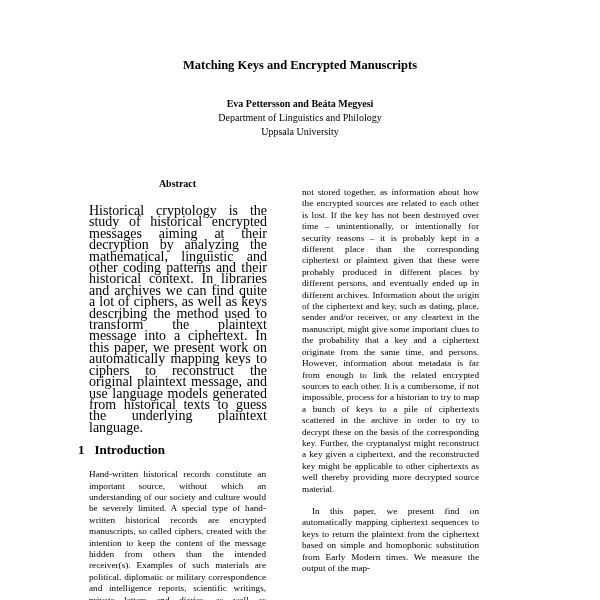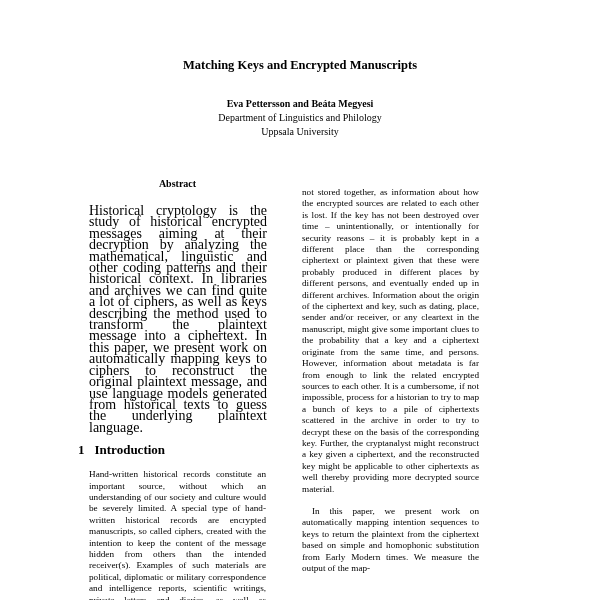--- a/index.html
+++ b/index.html
@@ -111,18 +111,18 @@
       <div class="abstract-heading">Abstract</div>
       <p class="abstract-text">Historical cryptology is the study of historical encrypted messages aiming at their decryption by analyzing the mathematical, linguistic and other coding patterns and their historical context. In libraries and archives we can find quite a lot of ciphers, as well as keys describing the method used to transform the plaintext message into a ciphertext. In this paper, we present work on automatically mapping keys to ciphers to reconstruct the original plaintext message, and use language models generated from historical texts to guess the underlying plaintext language.</p>
       <div class="section-heading">
         <span class="sec-num">1</span><span>Introduction</span>
       </div>
       <p class="body-text">Hand-written historical records constitute an important source, without which an understanding of our society and culture would be severely limited. A special type of hand-written historical records are encrypted manuscripts, so called ciphers, created with the intention to keep the content of the message hidden from others than the intended receiver(s). Examples of such materials are political, diplomatic or military correspondence and intelligence reports, scientific writings, private letters and diaries, as well as manuscripts related to secret societies.</p>
     </div>
 
     <div class="col">
       <p class="body-text">not stored together, as information about how the encrypted sources are related to each other is lost. If the key has not been destroyed over time – unintentionally, or intentionally for security reasons – it is probably kept in a different place than the corresponding ciphertext or plaintext given that these were probably produced in different places by different persons, and eventually ended up in different archives. Information about the origin of the ciphertext and key, such as dating, place, sender and/or receiver, or any cleartext in the manuscript, might give some important clues to the probability that a key and a ciphertext originate from the same time, and persons. However, information about metadata is far from enough to link the related encrypted sources to each other. It is a cumbersome, if not impossible, process for a historian to try to map a bunch of keys to a pile of ciphertexts scattered in the archive in order to try to decrypt these on the basis of the corresponding key. Further, the cryptanalyst might reconstruct a key given a ciphertext, and the reconstructed key might be applicable to other ciphertexts as well thereby providing more decrypted source material.</p>
-      <p class="body-text indent">In this paper, we present work on automatically mapping intention sequences to keys to return the plaintext from the ciphertext based on simple and homophonic substitution from Early Modern times. We measure the output of the map-</p>
+      <p class="body-text indent">In this paper, we present find on automatically mapping ciphertext sequences to keys to return the plaintext from the ciphertext based on simple and homophonic substitution from Early Modern times. We measure the output of the map-</p>
     </div>
 
   </div>
 
 </div>
 
 </body></html>

